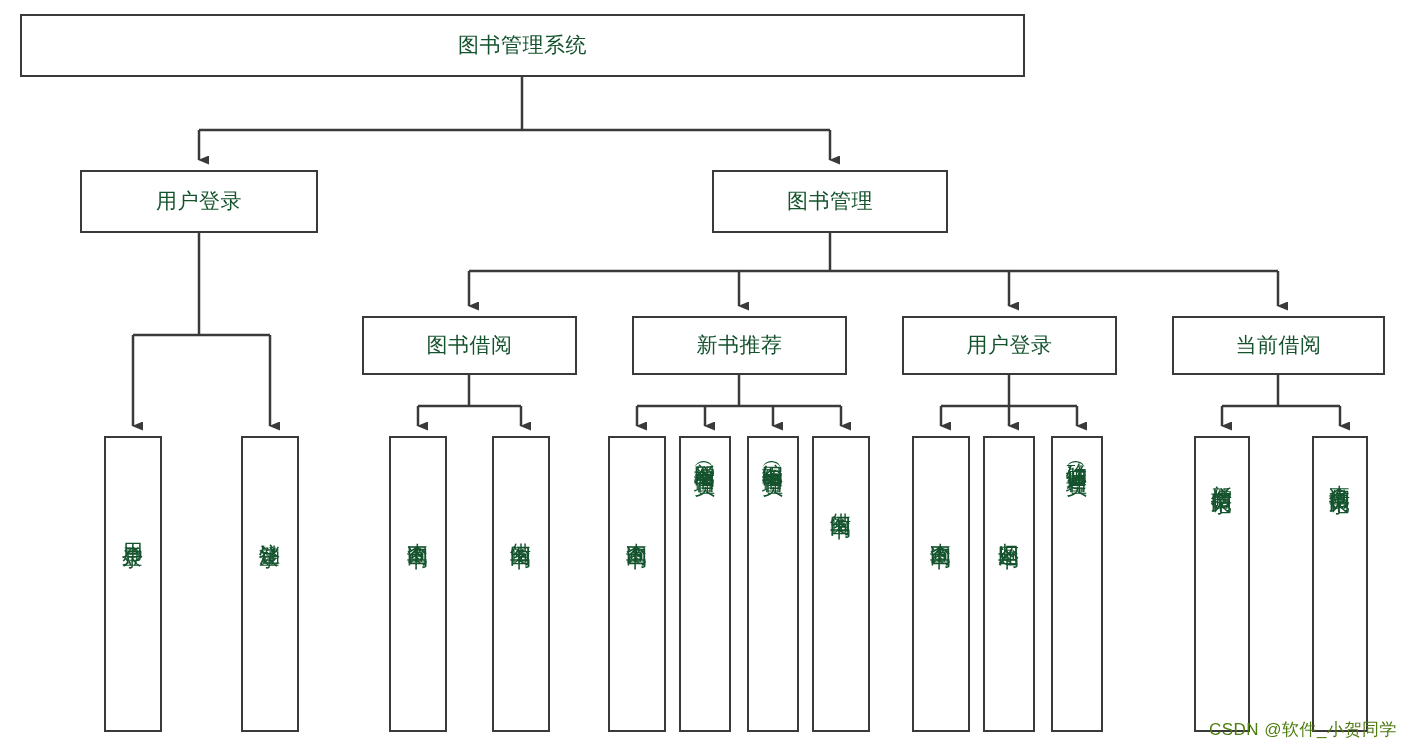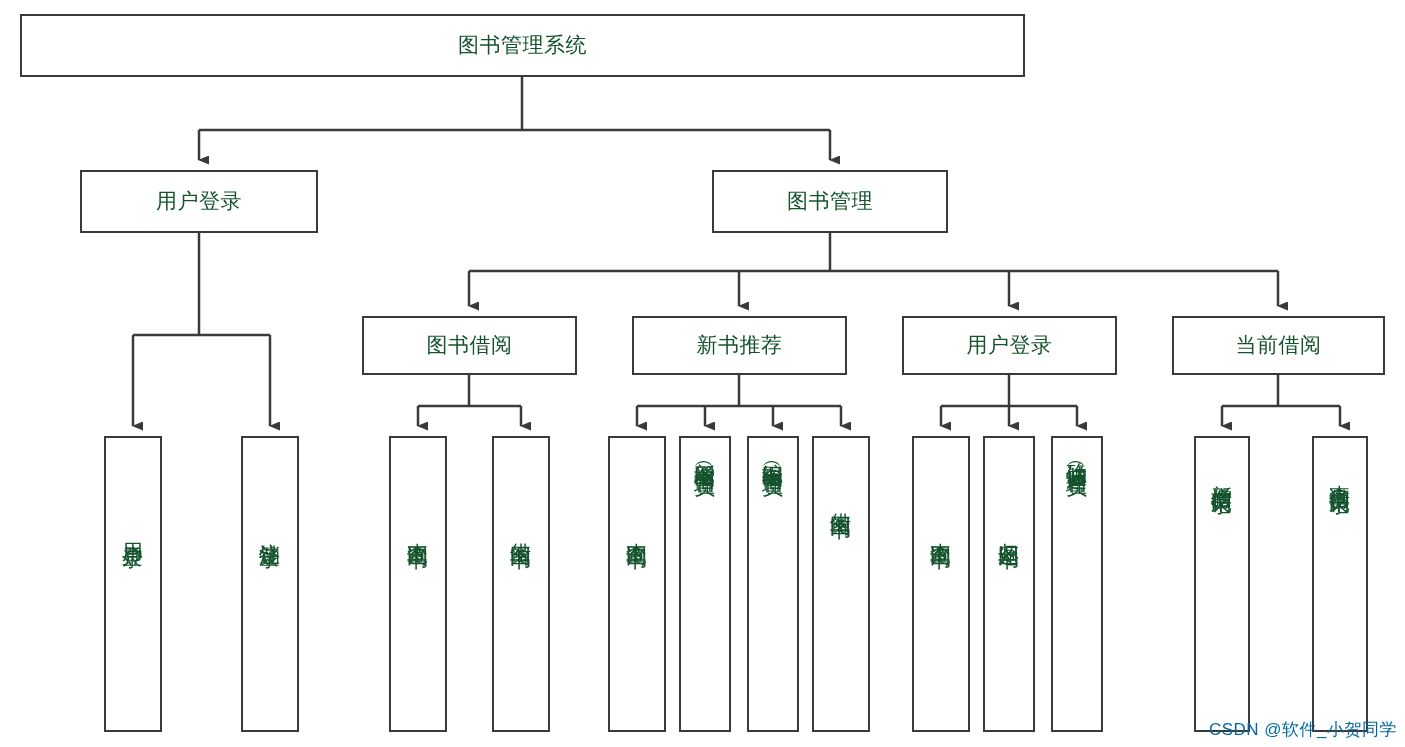--- a/index.html
+++ b/index.html
@@ -58,21 +58,21 @@
   }
   .vert.pad-a { padding-top: 88px; }
   .vert.pad-b { padding-top: 8px; }
   .vert.pad-c { padding-top: 58px; }
   .vert.pad-d { padding-top: 30px; }
   .watermark {
     position: absolute;
     right: 8px;
     bottom: 6px;
     font-size: 17px;
-    color: #0369a1;
+    color: #4d7c0f;
     z-index: 6;
     white-space: nowrap;
     letter-spacing: 0.5px;
   }
 </style>
 </head>
 <body>
 
 <div id="canvas">
 

